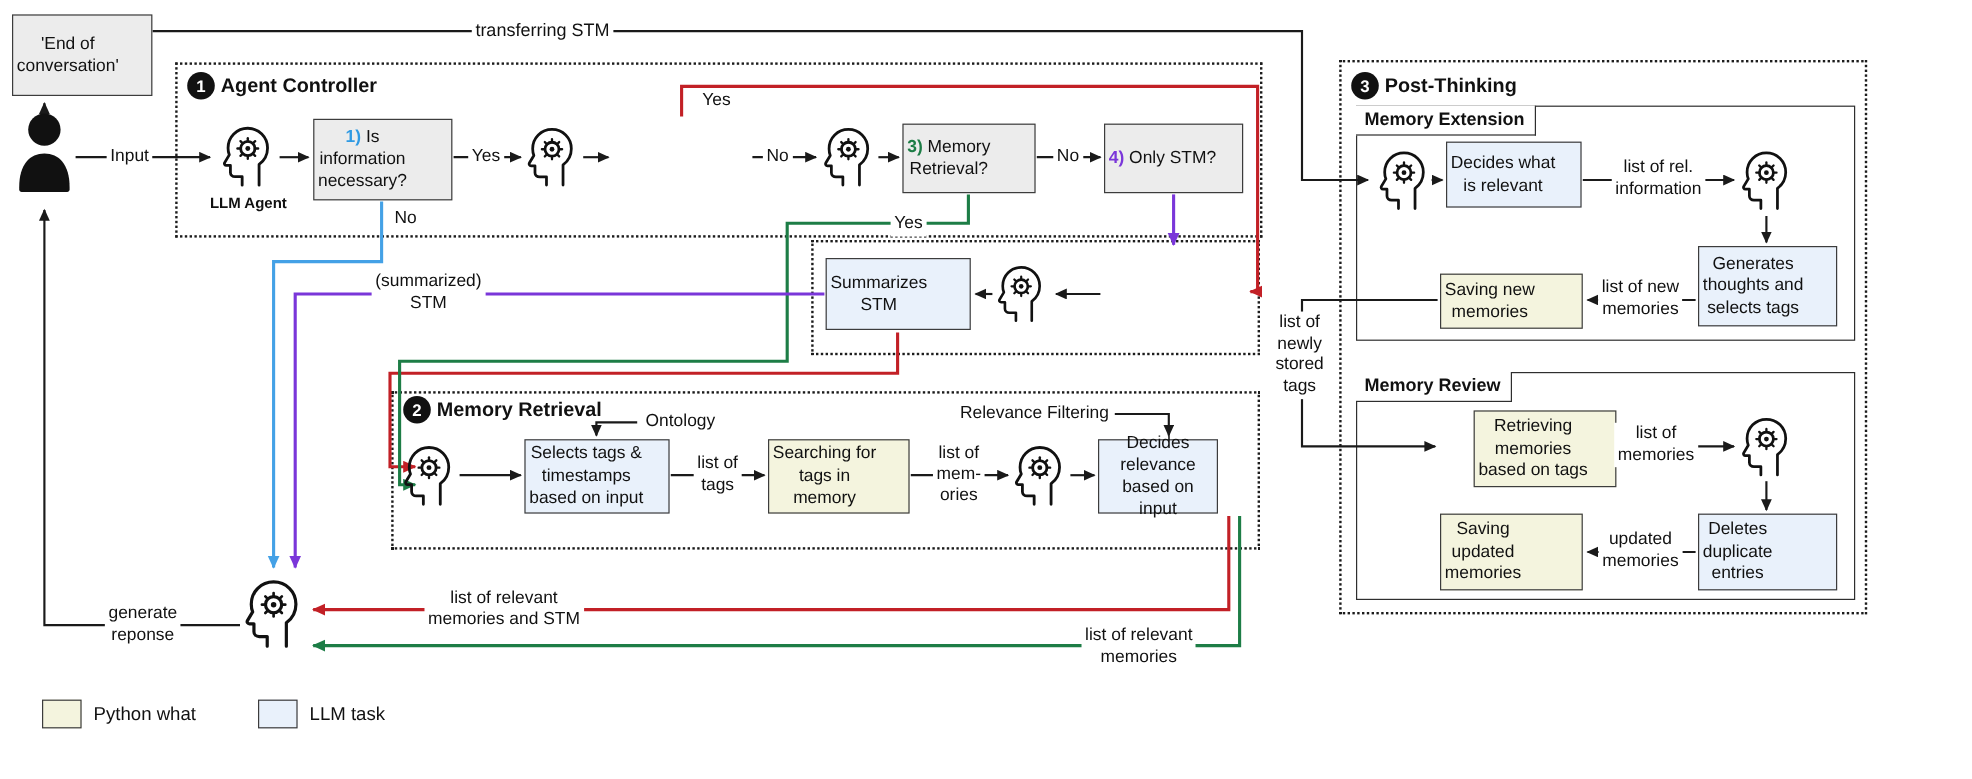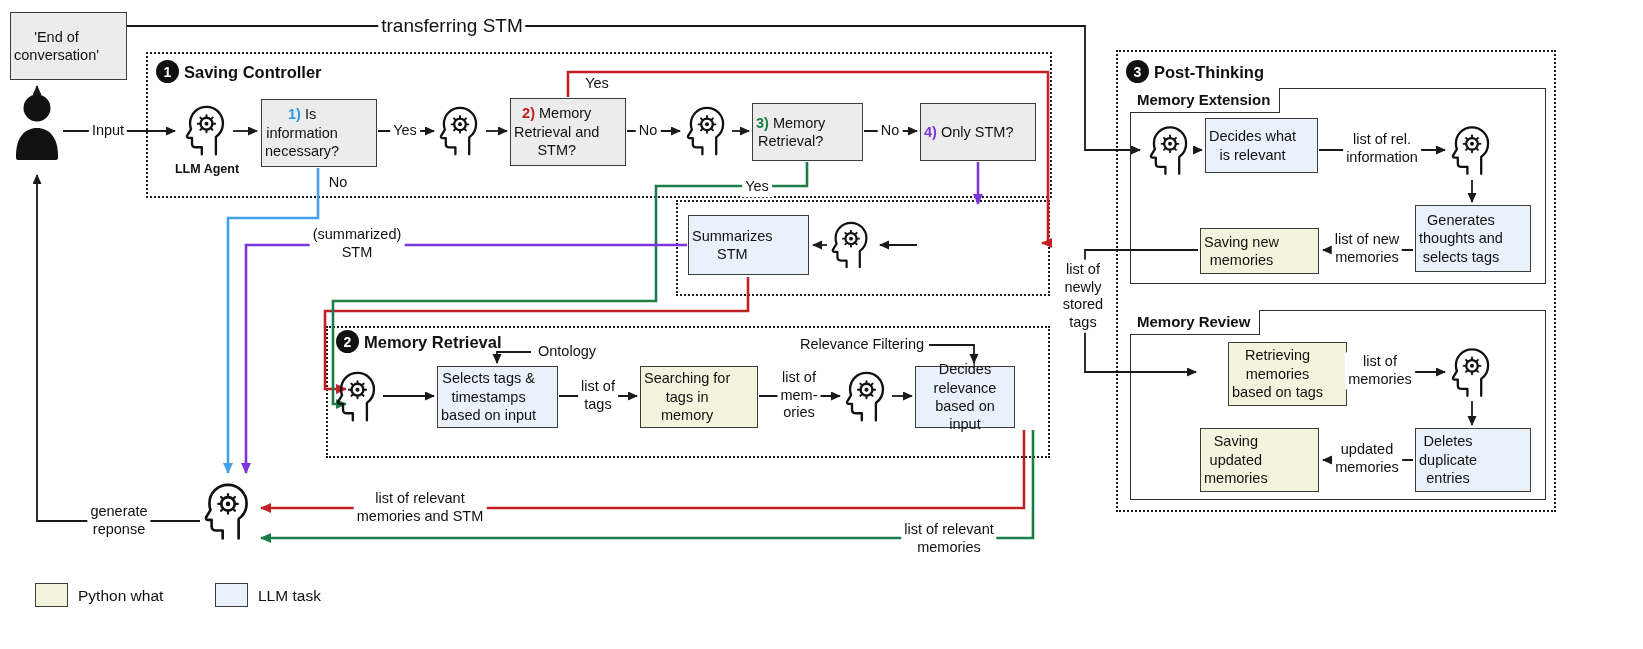--- a/index.html
+++ b/index.html
@@ -122,23 +122,20 @@
     <polyline class="wp" points="978,162 978,204" marker-end="url(#ap)"></polyline>
     <polyline class="wp" points="687,245 246,245 246,473" marker-end="url(#ap)"></polyline>
   </svg>
 
   <div class="box grey" style="left:10px;top:12px;width:117px;height:68px"><span>'End of
 conversation'</span></div>
 
   <div class="box grey" style="left:261px;top:99px;width:116px;height:68px"><div><span class="pfx c-blue">1)</span><span> Is
 information
 necessary?</span></div></div>
-  <div class="box grey" style="left:510px;top:98px;width:116px;height:68px"><div><span class="pfx c-red">2)</span><span> Memory
-Retrieval and
-STM?</span></div></div>
   <div class="box grey" style="left:752px;top:103px;width:111px;height:58px"><div><span class="pfx c-green">3)</span><span> Memory
 Retrieval?</span></div></div>
   <div class="box grey" style="left:920px;top:103px;width:116px;height:58px"><div><span class="pfx c-purple">4)</span><span> Only STM?</span></div></div>
 
   <div class="box blue-bg" style="left:688px;top:215px;width:121px;height:60px"><span>Summarizes
 STM</span></div>
 
   <div class="box blue-bg" style="left:437px;top:366px;width:121px;height:62px"><span>Selects tags &amp;
 timestamps
 based on input</span></div>
@@ -161,29 +158,29 @@
 memories
 based on tags</span></div>
   <div class="box blue-bg" style="left:1415px;top:428px;width:116px;height:64px"><span>Deletes
 duplicate
 entries</span></div>
   <div class="box yellow" style="left:1200px;top:428px;width:119px;height:64px"><span>Saving
 updated
 memories</span></div>
 
   <div class="badge" style="left:156px;top:60px">1</div>
-  <div class="sect-title" style="left:184px;top:63px">Saving Controller</div>
+  <div class="sect-title" style="left:184px;top:63px">Agent Controller</div>
   <div class="badge" style="left:336px;top:330px">2</div>
   <div class="sect-title" style="left:364px;top:333px">Memory Retrieval</div>
   <div class="badge" style="left:1126px;top:60px">3</div>
   <div class="sect-title" style="left:1154px;top:63px">Post-Thinking</div>
   <div class="cell-title" style="left:1130px;top:88px">Memory Extension</div>
   <div class="cell-title" style="left:1130px;top:310px">Memory Review</div>
 
-  <div class="lbl" style="left:452px;top:26px;font-size:19px">transferring STM</div>
+  <div class="lbl" style="left:452px;top:26px;font-size:15px">transferring STM</div>
   <div class="lbl" style="left:108px;top:131px">Input</div>
   <div class="lbl" style="left:405px;top:131px">Yes</div>
   <div class="lbl" style="left:338px;top:183px">No</div>
   <div class="lbl" style="left:597px;top:84px">Yes</div>
   <div class="lbl" style="left:648px;top:131px">No</div>
   <div class="lbl" style="left:757px;top:187px">Yes</div>
   <div class="lbl" style="left:890px;top:131px">No</div>
   <div class="lbl" style="left:357px;top:244px">(summarized)
 STM</div>
   <div class="lbl" style="left:567px;top:352px">Ontology</div>

